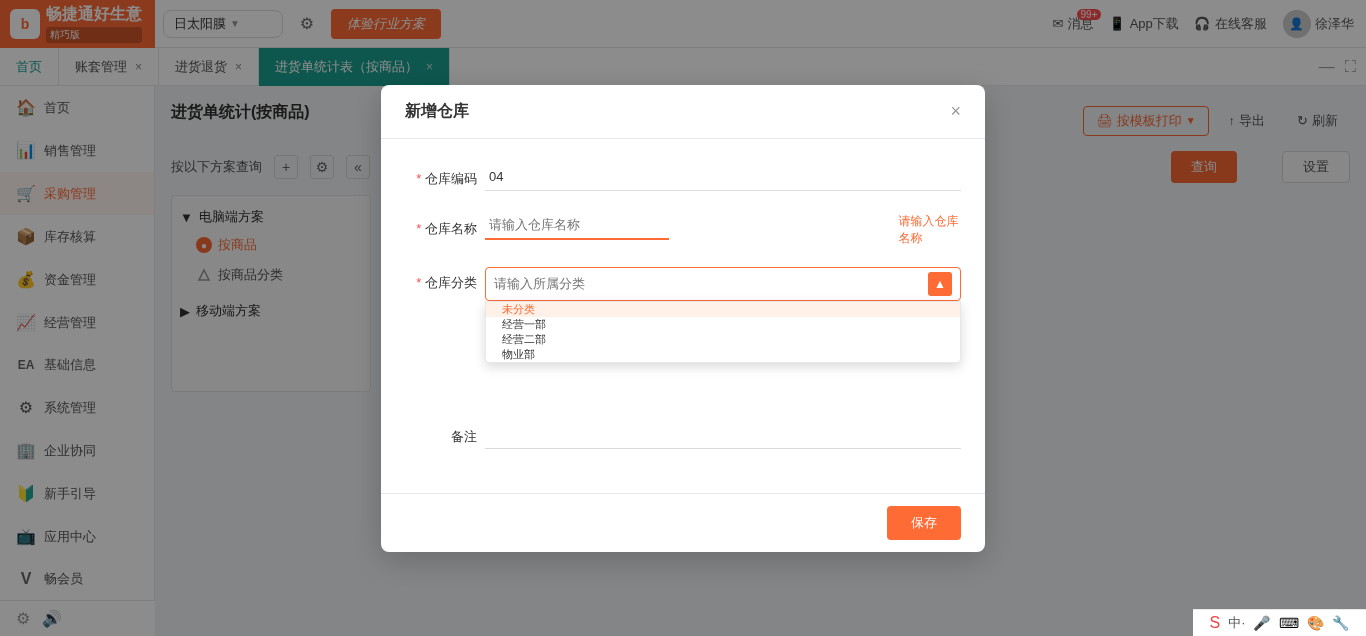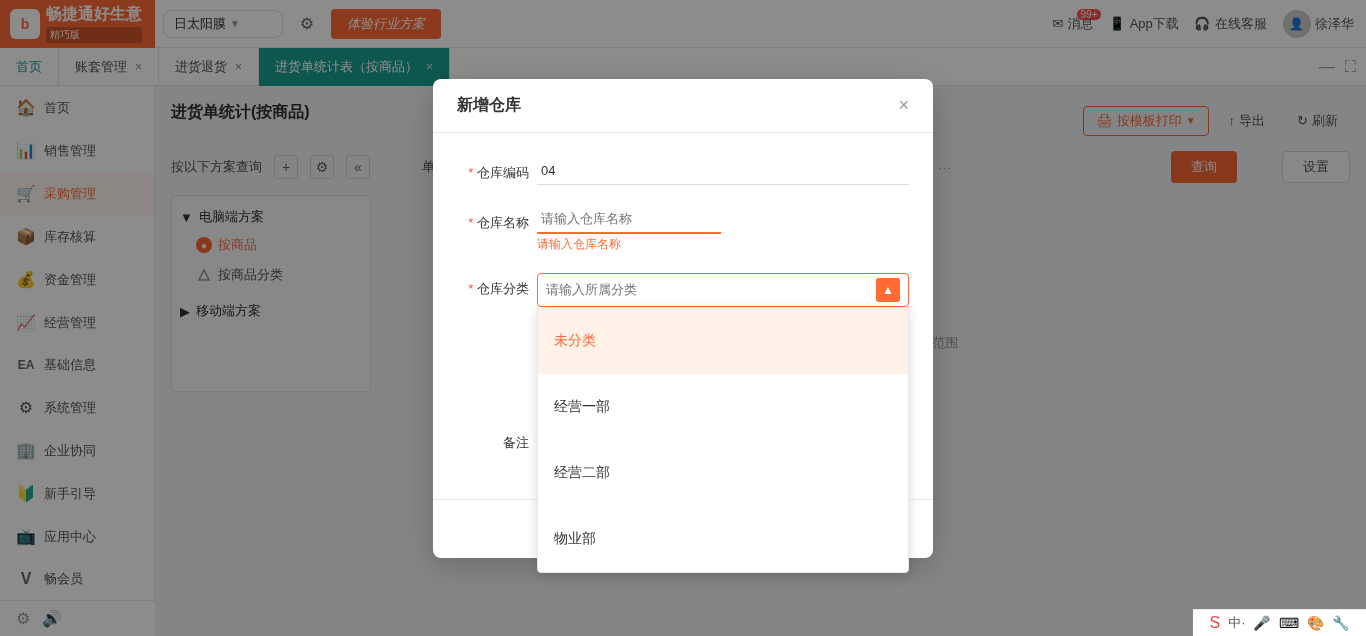--- a/index.html
+++ b/index.html
@@ -141,21 +141,21 @@
       min-width: 160px; font-size: 13px; color: #999;
     }
 
     
     .modal-overlay {
       position: fixed; top: 0; left: 0; width: 100%; height: 100%;
       background: rgba(0,0,0,0.45); display: flex;
       align-items: center; justify-content: center; z-index: 1000;
     }
     .modal {
-      background: #fff; border-radius: 8px; width: 500px;
+      background: #fff; border-radius: 8px; width: 604px;
       box-shadow: 0 8px 32px rgba(0,0,0,0.2); overflow: visible; position: relative;
     }
     .modal-header {
       display: flex; align-items: center; justify-content: space-between;
       padding: 16px 24px; border-bottom: 1px solid #e8e8e8;
     }
     .modal-title { font-size: 16px; font-weight: 600; color: #333; }
     .modal-close { cursor: pointer; color: #999; font-size: 18px; }
     .modal-body { padding: 24px; }
     .form-row {
@@ -188,21 +188,21 @@
     }
 
     
     .dropdown-list {
       position: absolute; top: 100%; left: 80px; right: 0;
       background: #fff; border: 1px solid #e8e8e8;
       box-shadow: 0 4px 12px rgba(0,0,0,0.15); z-index: 10; border-radius: 0 0 4px 4px;
       width: calc(100% - 80px);
     }
     .dropdown-item {
-      padding: 24px 16px; font-size: 14px; cursor: pointer; color: #333;
+      padding: 0 16px; font-size: 11px; cursor: pointer; color: #333;
     }
     .dropdown-item.selected { background: #fff0e8; color: #ff6b35; }
 
     
     .modal-footer {
       display: flex; justify-content: flex-end;
       padding: 12px 24px; border-top: 1px solid #e8e8e8; gap: 12px;
     }
     .btn-save {
       background: #ff6b35; color: #fff; border: none;
@@ -442,21 +442,21 @@
       <span class="modal-title">新增仓库</span>
       <span class="modal-close">×</span>
     </div>
     <div class="modal-body">
 
       <div class="form-row">
         <label class="form-label required">仓库编码</label>
         <input class="form-input" type="text" value="04" style="">
       </div>
 
-      <div class="form-row" style="flex-direction:column;align-items:flex-start;">
+      <div class="form-row" style="flex-direction:row;align-items:flex-start;">
         <div style="display:flex;align-items:center;width:100%;">
           <label class="form-label required">仓库名称</label>
           <div class="form-input-wrapper">
             <input class="form-input error-border" type="text" placeholder="请输入仓库名称" style="">
           </div>
         </div>
         <div style="padding-left:80px;margin-top:2px;">
           <span class="error-msg">请输入仓库名称</span>
         </div>
       </div>

